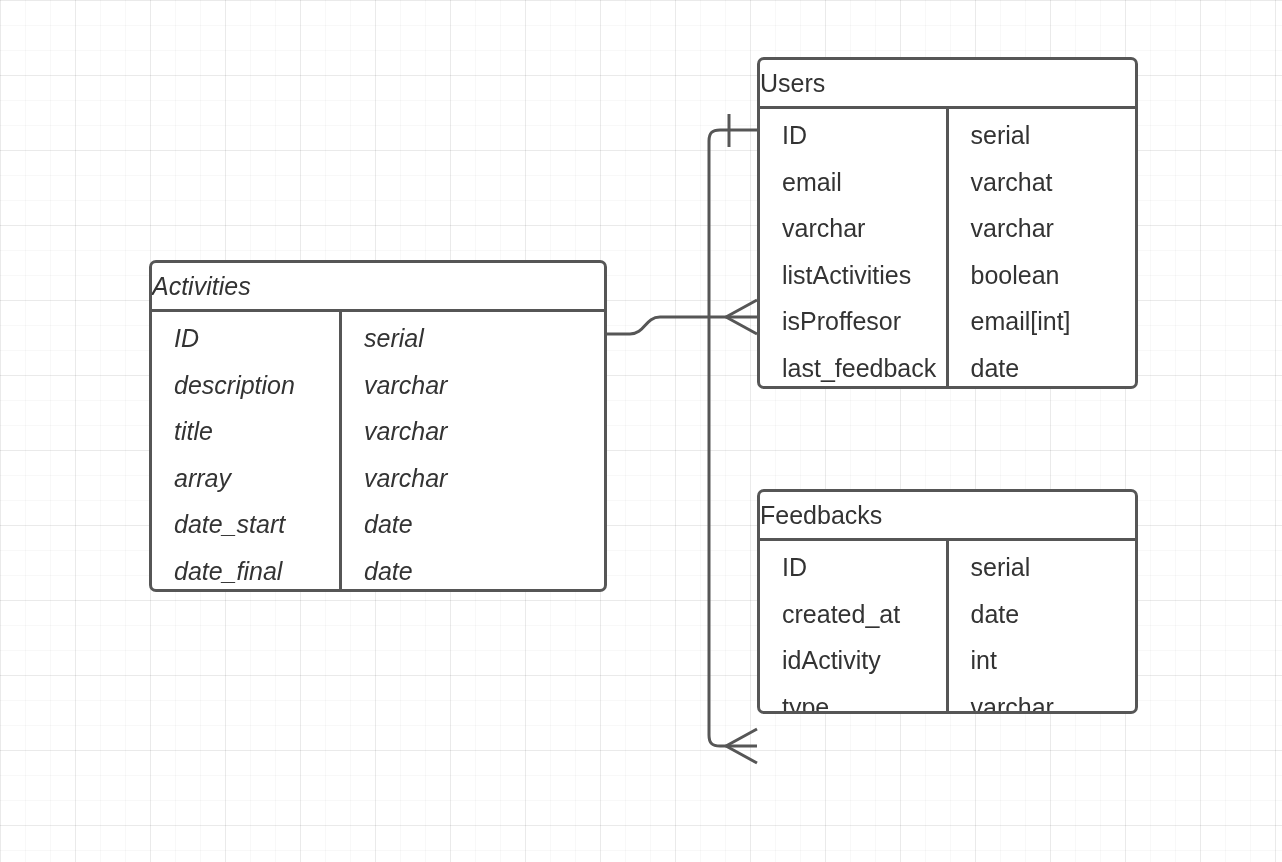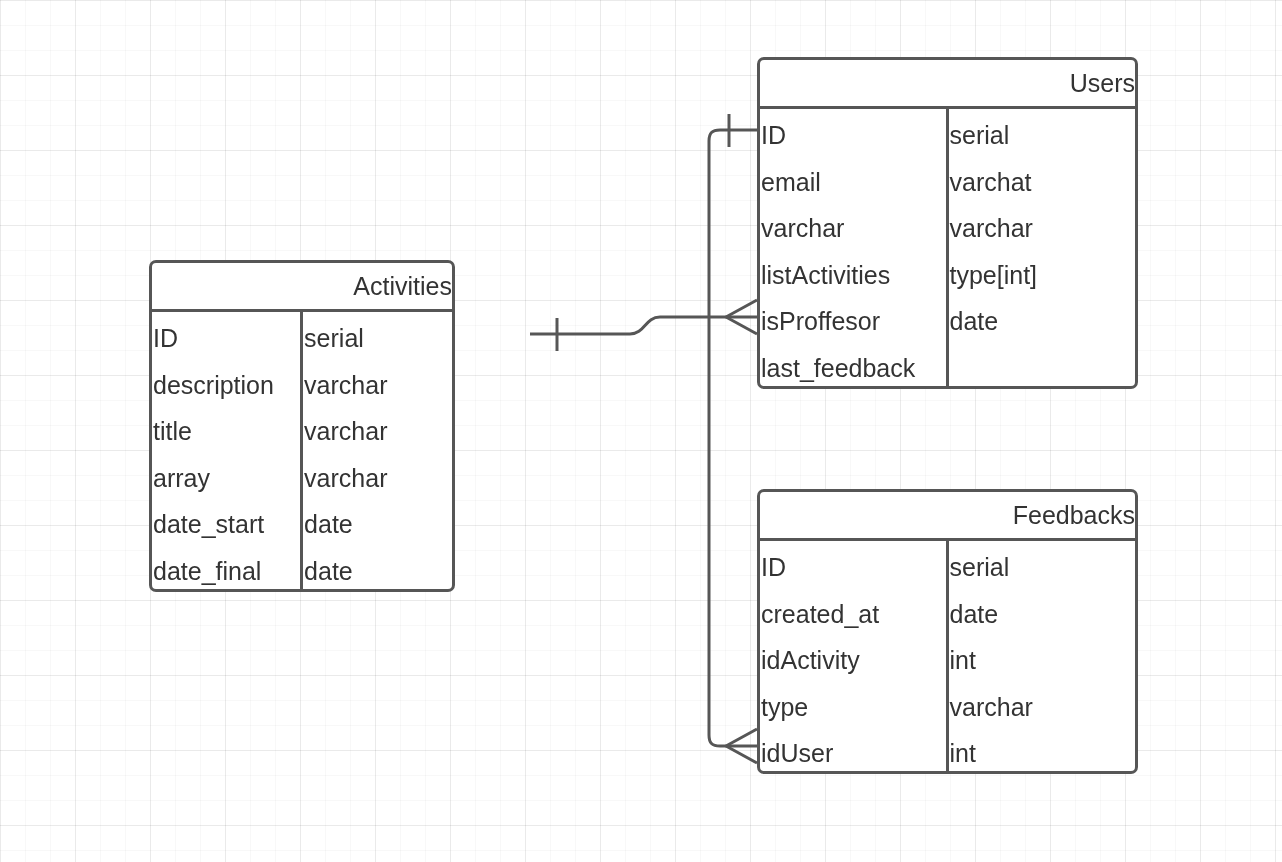--- a/index.html
+++ b/index.html
@@ -30,21 +30,21 @@
     border: 3px solid #565656;
     border-radius: 7px;
     background: #ffffff;
     overflow: hidden;
     z-index: 3;
   }
   .entity-header {
     box-sizing: border-box;
     height: 49px;
     line-height: 46px;
-    text-align: right;
+    text-align: left;
     font-size: 25px;
     color: #333333;
     border-bottom: 3px solid #565656;
     white-space: nowrap;
   }
   .entity-body {
     position: relative;
     display: flex;
     flex-direction: row;
     align-items: stretch;
@@ -56,21 +56,21 @@
     padding-top: 3px;
   }
   .col-name {
     border-right: 3px solid #565656;
   }
   .cell {
     font-size: 25px;
     color: #333333;
     line-height: 46.5px;
     height: 46.5px;
-    padding-left: 1px;
+    padding-left: 22px;
     white-space: nowrap;
     overflow: hidden;
   }
 
   svg#links {
     position: absolute;
     left: 0;
     top: 0;
     width: 1282px;
     height: 862px;
@@ -96,21 +96,21 @@
       <line x1="557" y1="318" x2="557" y2="351"></line>
       <path d="M 757 300 L 726 317 L 757 334"></path>
     </g>
     <g>
       <path d="M 757 130 L 720 130 C 712 130 709 133 709 141 L 709 735 C 709 743 712 746 720 746 L 757 746"></path>
       <line x1="729" y1="114" x2="729" y2="147"></line>
       <path d="M 757 729 L 726 746 L 757 763"></path>
     </g>
   </svg>
 
-  <div class="entity" style="left:149px; top:260px; width:306px; height:332px;">
+  <div class="entity" style="left:149px; top:260px; width:458px; height:332px;font-style:italic;">
     <div class="entity-header">Activities</div>
     <div class="entity-body">
       <div class="col col-name" style="width:190px;">
         <div class="cell">ID</div>
         <div class="cell">description</div>
         <div class="cell">title</div>
         <div class="cell">array</div>
         <div class="cell">date_start</div>
         <div class="cell">date_final</div>
       </div>
@@ -133,27 +133,28 @@
         <div class="cell">email</div>
         <div class="cell">varchar</div>
         <div class="cell">listActivities</div>
         <div class="cell">isProffesor</div>
         <div class="cell">last_feedback</div>
       </div>
       <div class="col col-type" style="width:188px;">
         <div class="cell">serial</div>
         <div class="cell">varchat</div>
         <div class="cell">varchar</div>
-        <div class="cell">type[int]</div>
+        <div class="cell">boolean</div>
+        <div class="cell">email[int]</div>
         <div class="cell">date</div>
       </div>
     </div>
   </div>
 
-  <div class="entity" style="left:757px; top:489px; width:381px; height:285px;">
+  <div class="entity" style="left:757px; top:489px; width:381px; height:225px;">
     <div class="entity-header">Feedbacks</div>
     <div class="entity-body">
       <div class="col col-name" style="width:190px;">
         <div class="cell">ID</div>
         <div class="cell">created_at</div>
         <div class="cell">idActivity</div>
         <div class="cell">type</div>
         <div class="cell">idUser</div>
       </div>
       <div class="col col-type" style="width:188px;">

